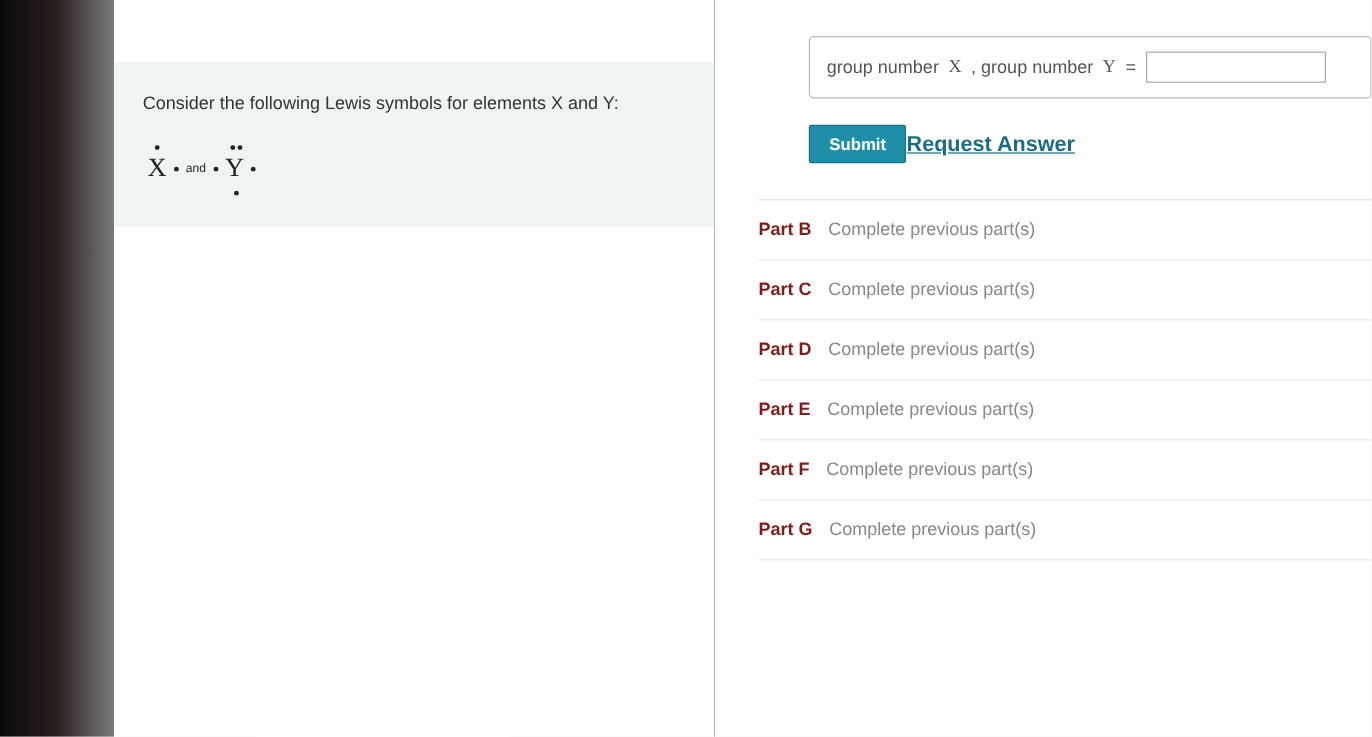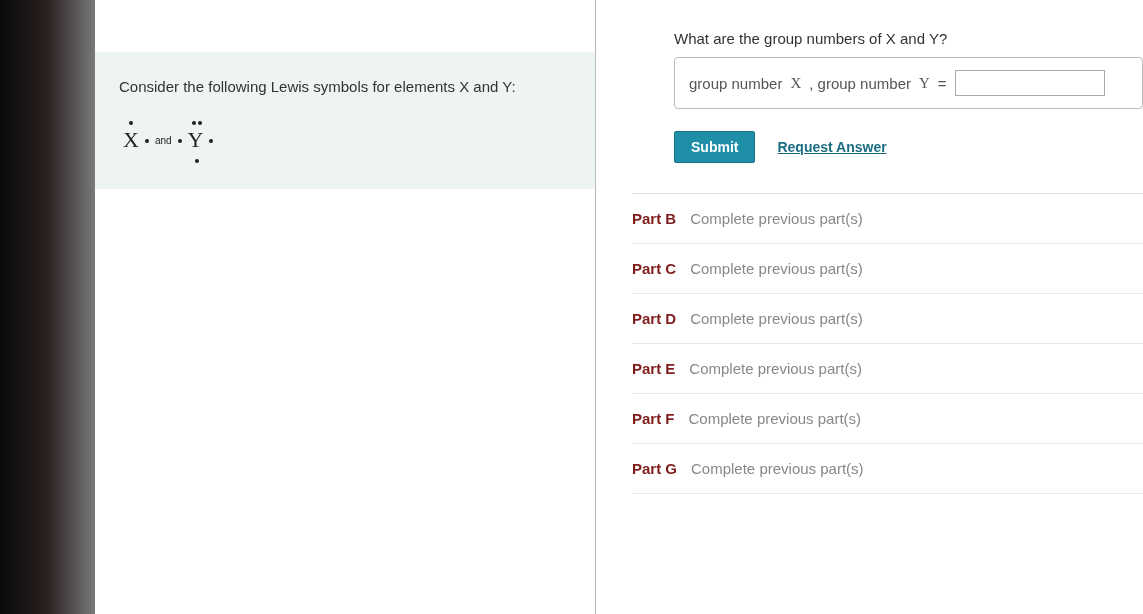--- a/index.html
+++ b/index.html
@@ -86,36 +86,36 @@
       font-size: 15px;
     }
     .answer-box .serif { font-family: "Times New Roman", serif; }
     .answer-input {
       border: 1px solid #aaa;
       height: 26px;
       width: 150px;
       padding: 2px 4px;
       font-size: 14px;
     }
-    .submit-row { display: flex; align-items: center; gap: 22px; margin-bottom: 30px; }
+    .submit-row { display: flex; align-items: center; margin-bottom: 30px; }
     .submit-btn {
       background: #1f8fa8;
       color: #fff;
       border: 1px solid #177487;
       padding: 7px 16px;
       font-size: 14px;
       font-weight: bold;
       cursor: pointer;
       border-radius: 2px;
     }
     .request-link {
       color: #1b6d84;
       font-weight: bold;
       text-decoration: underline;
-      font-size: 14px;
+      font-size: 18px;
       cursor: pointer;
     }
     .locked-parts { border-top: 1px solid #e2e2e2; }
     .locked-part {
       padding: 16px 0;
       border-bottom: 1px solid #e9e9e9;
       display: flex;
       gap: 14px;
       font-size: 15px;
     }
@@ -146,23 +146,20 @@
         <span class="dot" style="bottom:-10px; left:11px;"></span>
       </span>
     </div>
   </div>
 </div>
 
 <div class="divider"></div>
 
 <div class="right-pane">
   <div class="part-body">
-    <p class="question">
-      <span>What are the group numbers of X and Y?</span>
-    </p>
 
     <div class="answer-box">
       <span>group number </span>
       <span class="serif">X</span>
       <span>, group number </span>
       <span class="serif">Y</span>
       <span> =</span>
       <input class="answer-input" type="text" value="" style="">
     </div>
 

